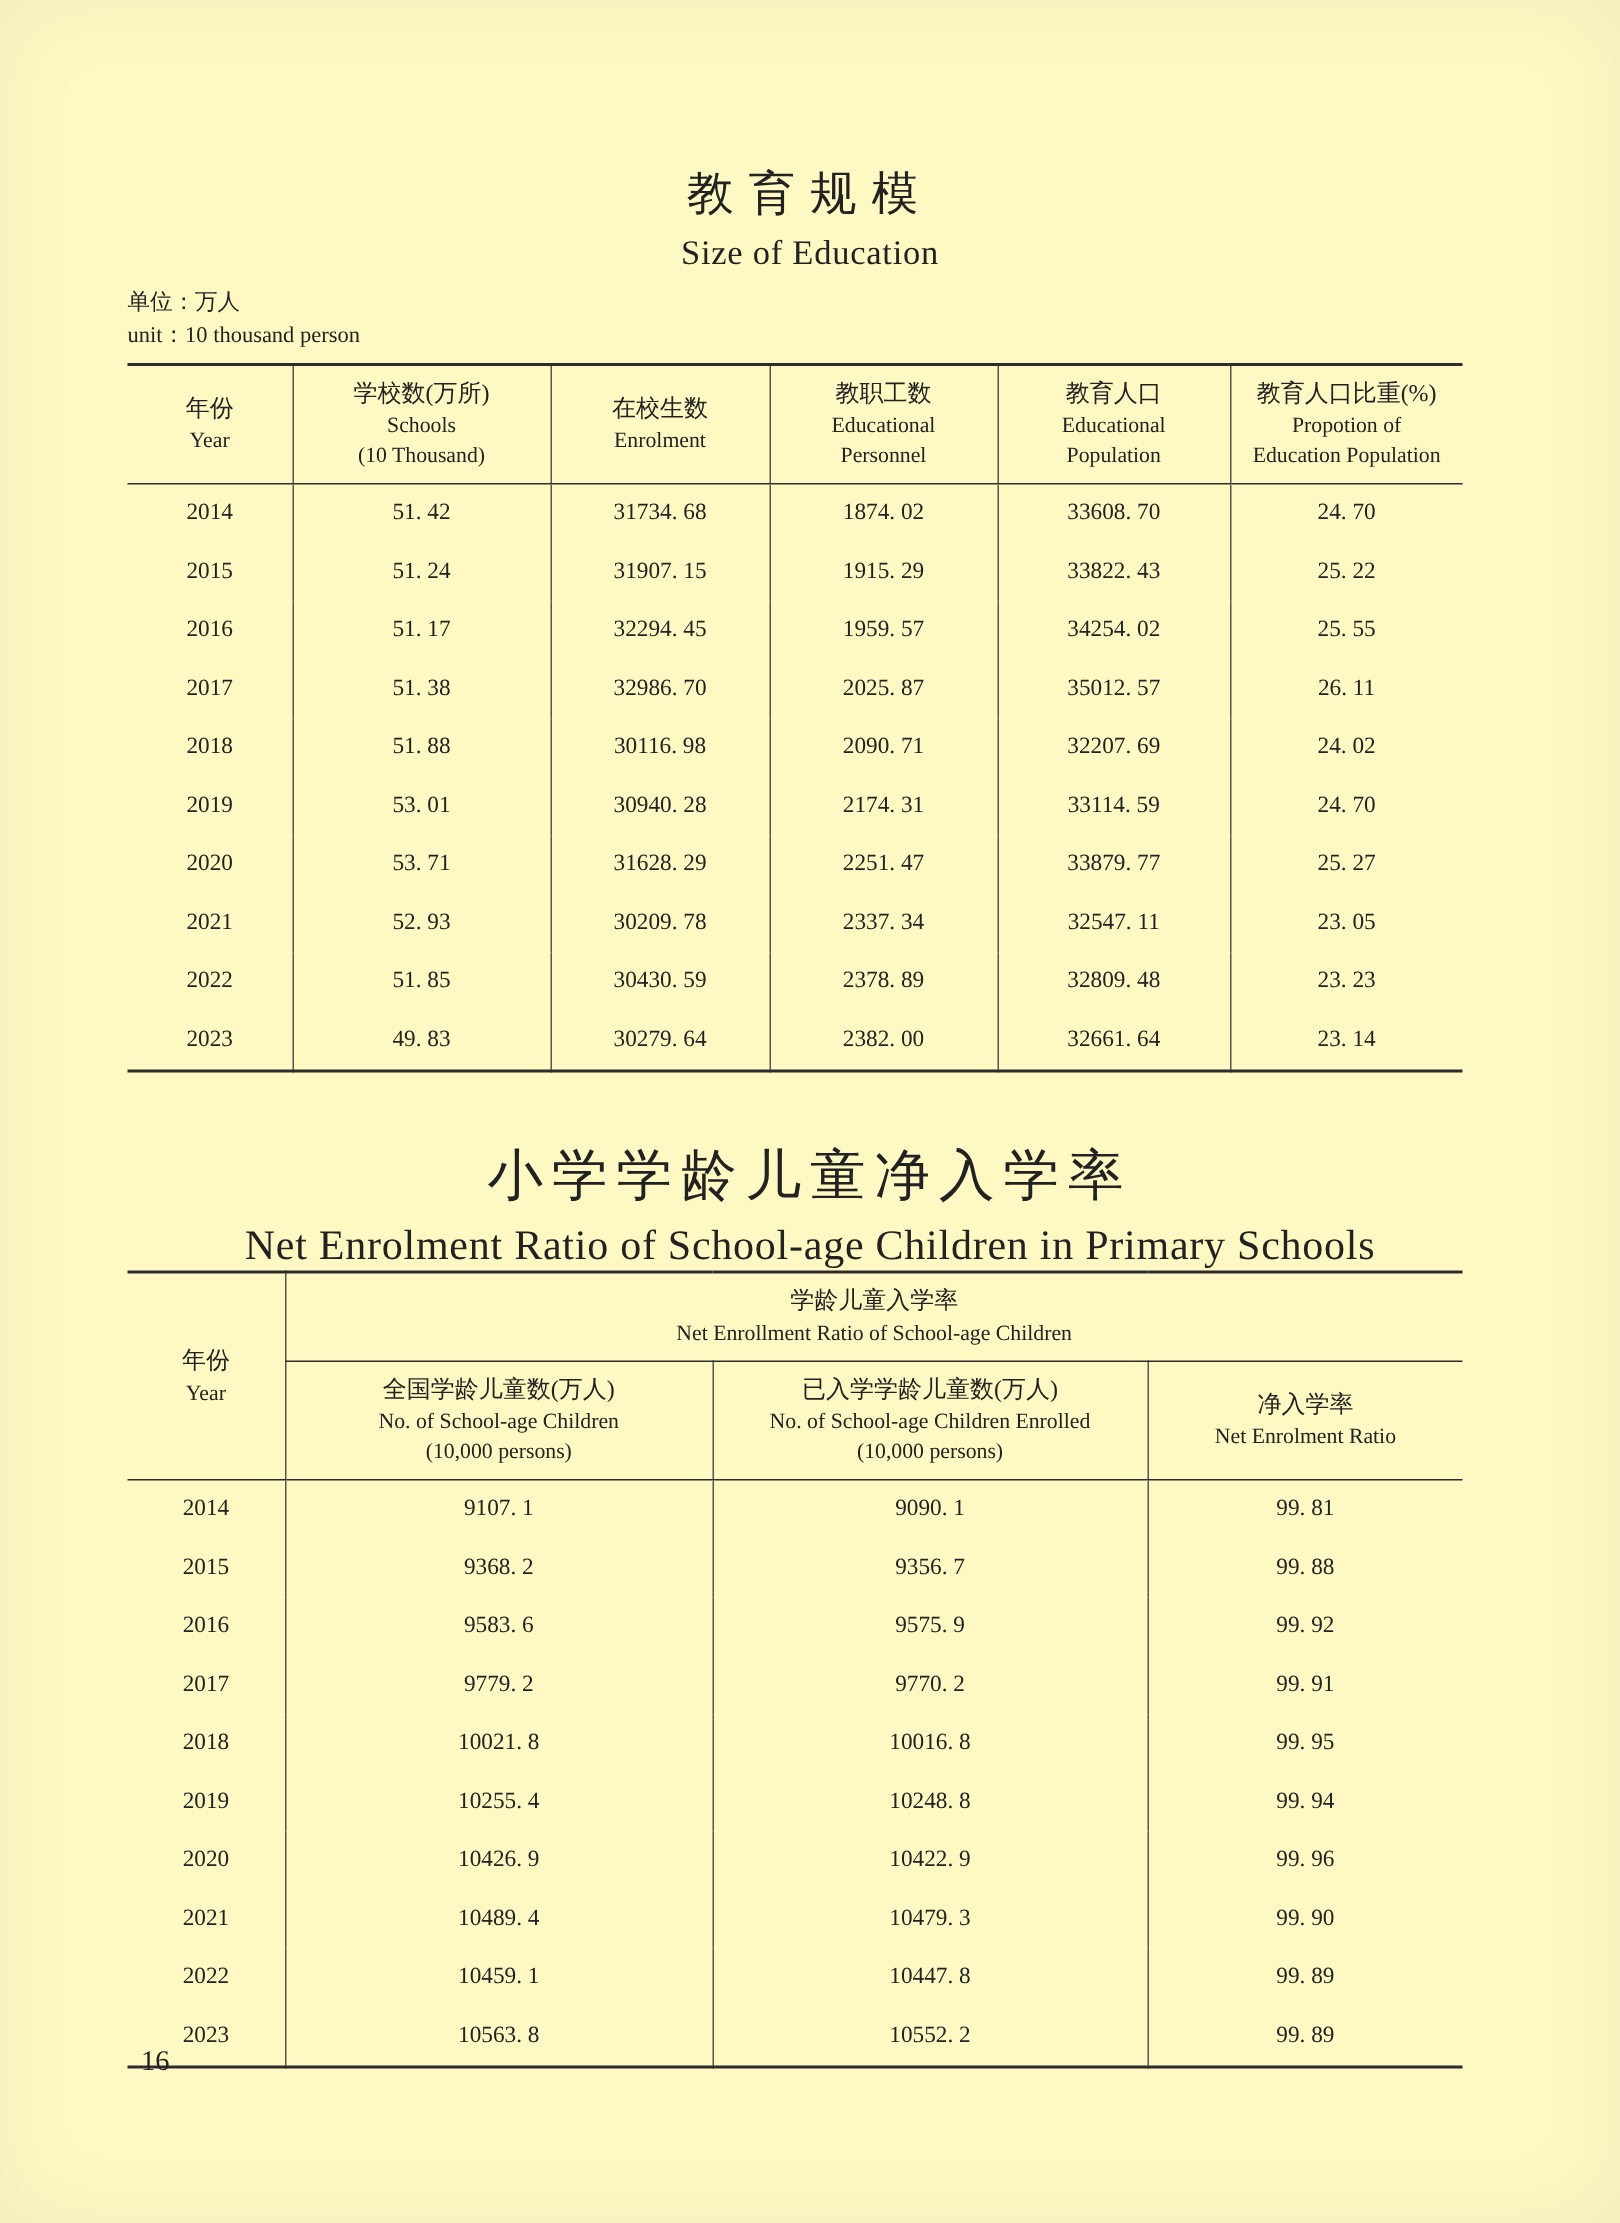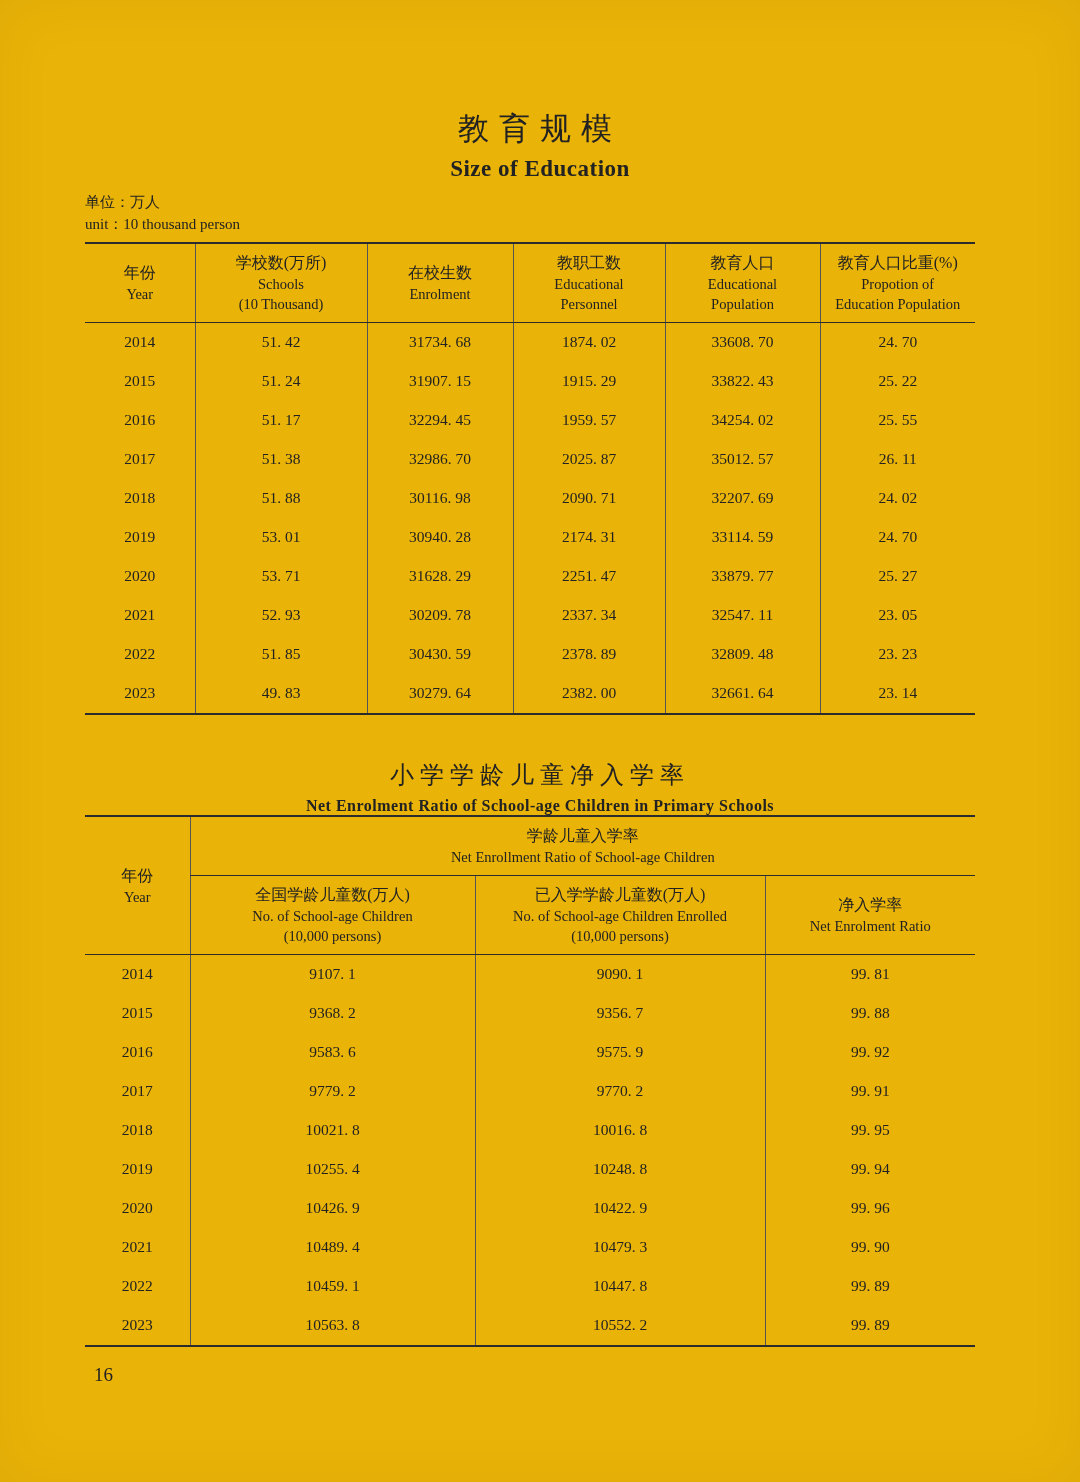--- a/index.html
+++ b/index.html
@@ -1,35 +1,35 @@
 <!DOCTYPE html>
 <html><head>
 <meta charset="utf-8">
 <style>
   html,body{margin:0;padding:0;background:#e9e8e5;}
   .sheet{
     position:relative;
     width:1080px;height:1482px;
     margin:0 auto;
-    background:#eab308;
+    background:#fef9c3;
     box-shadow:inset 0 0 60px rgba(0,0,0,0.05);
     overflow:hidden;
     font-family:"Liberation Serif","DejaVu Serif",serif;
     color:#222;
   }
   .title-zh{
     margin:0;padding-top:108px;
     text-align:center;
     font-size:31px;font-weight:500;
     letter-spacing:10px;
   }
   .title-en{
     margin:6px 0 0 0;
     text-align:center;
-    font-size:23px;font-weight:700;
+    font-size:23px;font-weight:400;
     letter-spacing:0.5px;
   }
   .unit-note{
     width:890px;
     margin:10px 0 6px 85px;
     text-align:left;
     font-size:15px;line-height:1.45;
   }
   table{
     border-collapse:collapse;
@@ -49,22 +49,22 @@
   .c1{border-left:none;}
   .hz{font-size:16px;line-height:1.45;}
   .he{font-size:14.5px;line-height:1.42;}
   tbody td{
     height:37px;
     text-align:center;
     vertical-align:middle;
     font-size:15.5px;
   }
   .block2{margin-top:44px;}
-  .block2 .title-zh{padding-top:0;font-size:24px;letter-spacing:6px;}
-  .block2 .title-en{font-size:16px;text-align:center;}
+  .block2 .title-zh{padding-top:0;font-size:37px;letter-spacing:6px;}
+  .block2 .title-en{font-size:28px;text-align:center;}
   .pageno{
     position:absolute;
     left:94px;top:1364px;
     font-size:19px;
     font-family:Liberation Serif, serif;
   }
 </style>
 </head>
 <body>
 

